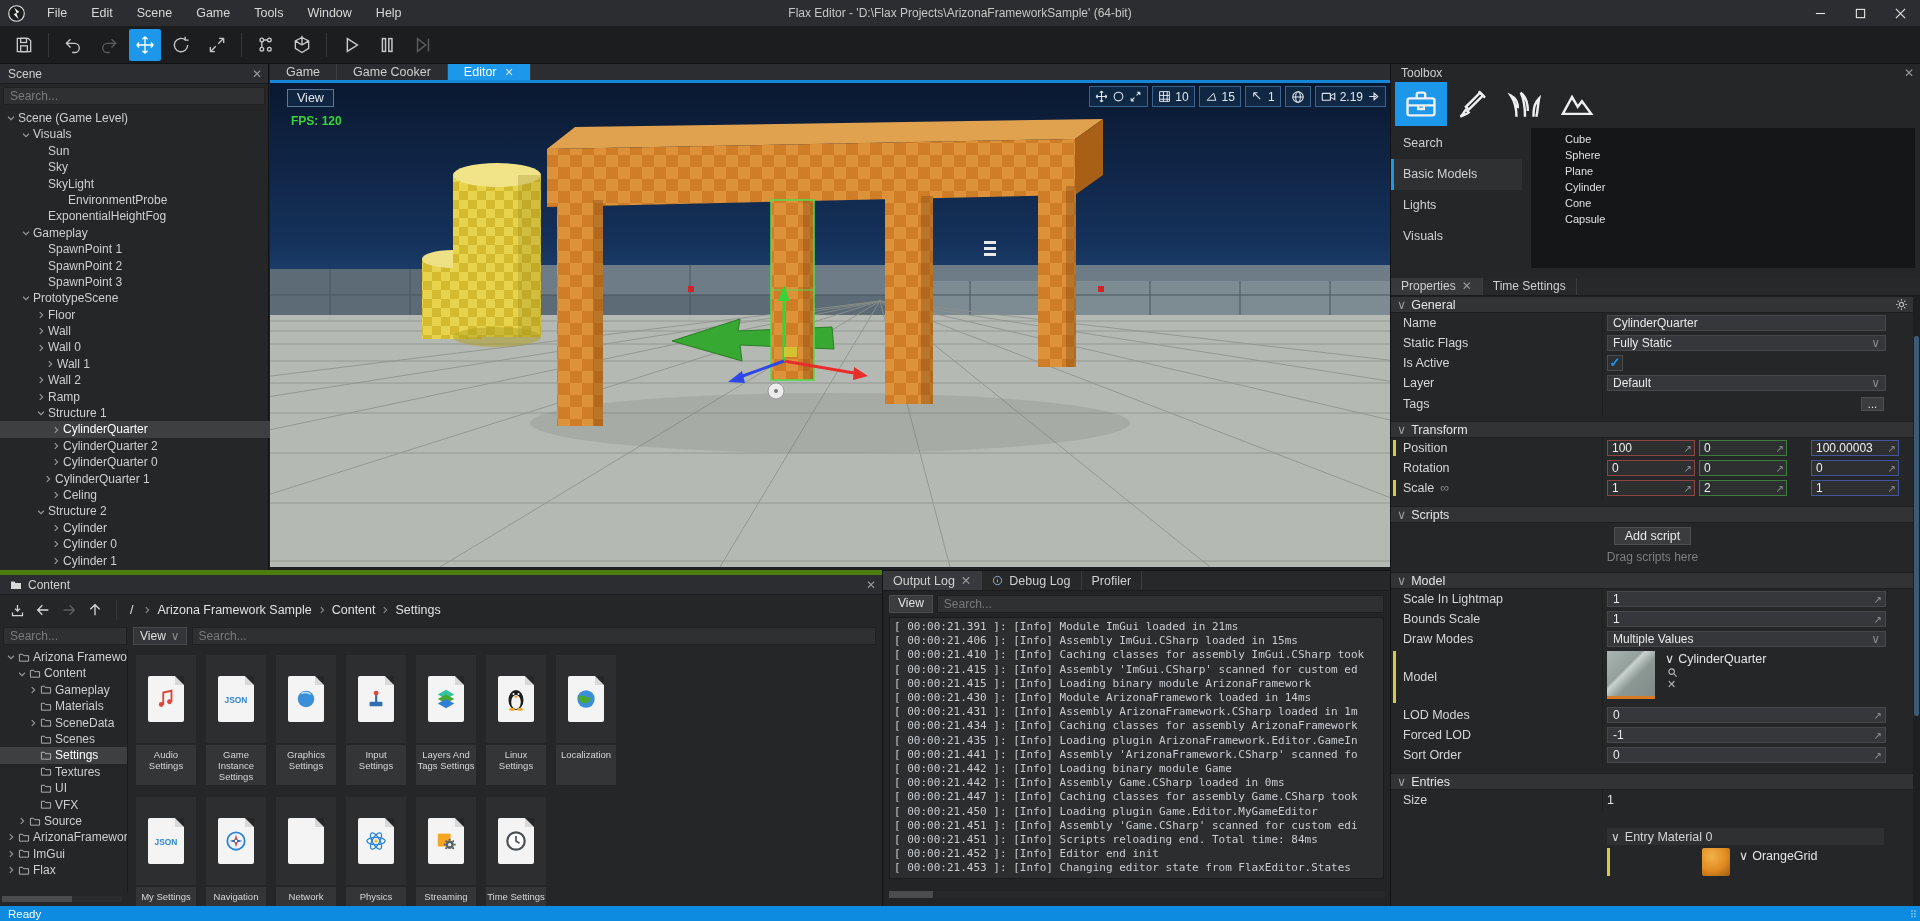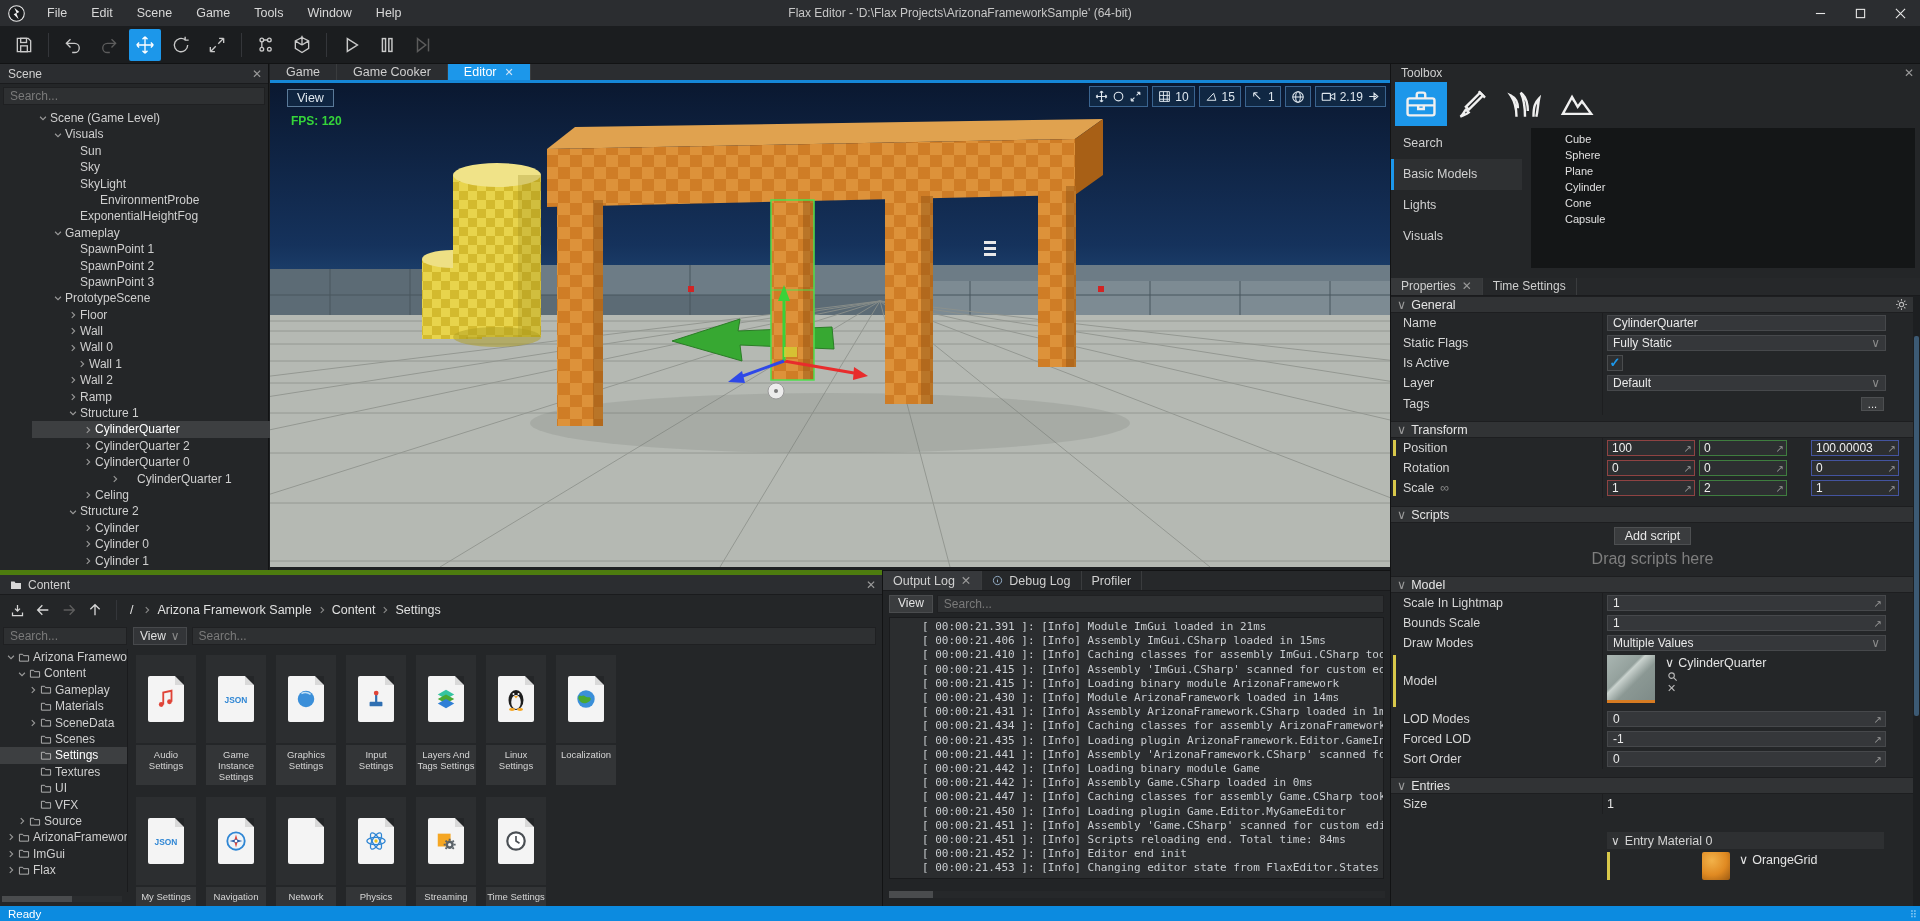--- a/index.html
+++ b/index.html
@@ -25,21 +25,21 @@
   
   .panel { position:absolute; background:#242628; }
   .panel-header { height:20px; background:#2b2d30; display:flex; align-items:center; font-size:12px; color:#d0d0d0; border-bottom:1px solid #1a1b1d; }
   .close-x { color:#9a9a9a; font-size:12px; padding:0 6px; }
   .search-box { background:#2e3032; border:1px solid #1f2022; color:#cfcfcf; font-size:12px; padding:1px 6px; height:18px; font-family:"Liberation Sans",sans-serif; }
   .search-box::placeholder { color:#7a7a7a; }
 
   
   #scene-panel { left:0; top:64px; width:269px; height:506px; border-right:1px solid #121314; }
   #scene-search { position:absolute; left:3px; top:23px; width:262px; }
-  #scene-tree { position:absolute; left:0; top:46px; width:286px; bottom:0; overflow:hidden;margin-left:32px; }
+  #scene-tree { position:absolute; left:0; top:46px; width:286px; bottom:0; overflow:hidden; }
   .trow { height:16.4px; line-height:16.4px; font-size:12px; color:#cfcfcf; white-space:nowrap; display:flex; align-items:center; cursor:default; }
   .trow.sel { background:#3d3f41; color:#ffffff; }
   .trow .caret { width:14px; display:inline-flex; justify-content:center; color:#9a9a9a; flex:0 0 14px; }
   .trow .ficon { width:15px; flex:0 0 15px; display:inline-flex; color:#b9b9b9; }
 
   
   #viewport-area { left:270px; top:64px; width:1120px; height:506px; background:#1e2022; }
   #vp-tabs { height:19px; background:#2b2d30; display:flex; border-bottom:3px solid #1587d8; }
   .vp-tab { padding:0 16px; line-height:19px; font-size:12.5px; color:#cfcfcf; border-right:1px solid #3a3c3e; display:flex; align-items:center; gap:8px; }
   .vp-tab.sel { background:#1c97ea; color:#fff; }
@@ -74,21 +74,21 @@
   .pvalue { flex:1; display:flex; align-items:center; padding:0 28px 0 4px; gap:4px; height:100%; }
   .field { background:#35373a; border:1px solid #46484b; height:16px; display:flex; align-items:center; padding:0 5px; color:#eaeaea; font-size:12px; flex:1; position:relative; }
   .field .ar { position:absolute; right:3px; color:#9a9a9a; font-size:10px; }
   .dd-caret { position:absolute; right:5px; color:#8a8a8a; }
   .nfield { width:88px; flex:0 0 88px; background:#2d2f31; height:16px; border:1px solid; display:flex; align-items:center; padding:0 4px; color:#f0f0f0; font-size:12px; position:relative; }
   .nfield .ar { position:absolute; right:2px; color:#9a9a9a; font-size:10px; }
   .bx { border-color:#8f4343; } .by { border-color:#3f7d3f; } .bz { border-color:#44549f;margin-left:20px; }
   .ybar { position:absolute; left:2px; top:2px; bottom:2px; width:3px; background:#d8c84a; }
   .checkbox { width:16px; height:16px; background:#2d2f31; border:1px solid #4a4c4e; color:#1c97ea; font-weight:bold; font-size:13px; line-height:14px; text-align:center; }
   .btn { background:#3a3c3e; border:1px solid #4d4f51; color:#e8e8e8; font-size:12.5px; padding:1px 10px; }
-  .hint { color:#7e7e7e; font-size:16px; text-align:center; }
+  .hint { color:#7e7e7e; font-size:12px; text-align:center; }
   .thumb { width:48px; height:48px; background:linear-gradient(135deg,#aab6b2 0%,#93a09c 38%,#c9d2ce 42%,#8b9894 60%,#7e8b88 100%); border-bottom:3px solid #d77b22; }
   .mini-label { font-size:12.5px; color:#e4e4e4; display:flex; align-items:center; gap:4px; }
   #right-scroll { position:absolute; right:0; top:232px; bottom:0; width:7px; background:#1d1f21; }
   #right-scroll .thumbbar { position:absolute; left:1px; width:5px; top:40px; height:380px; background:#3c5a74; border-radius:2px; }
 
   
   #content-panel { left:0; top:570px; width:882px; height:336px; border-top:5px solid #4d7c0f; }
   #content-toolbar { position:absolute; left:0; top:20px; width:882px; height:30px; display:flex; align-items:center; gap:4px; padding-left:6px; color:#cfcfcf; }
   .nav-btn { width:22px; height:22px; display:flex; align-items:center; justify-content:center; color:#d6d6d6; }
   .nav-btn.disabled { color:#5e5e5e; }
@@ -109,21 +109,21 @@
   .tile-label { margin-top:2px; height:40px; background:#333537; color:#d6d6d6; font-size:9.5px; text-align:center; padding:4px 1px 0 1px; line-height:11px; overflow:hidden; }
 
   
   #log-panel { left:882px; top:570px; width:508px; height:336px; border-top:1px solid #121314; border-left:1px solid #121314; background:#222426; }
   #log-tabs { height:20px; display:flex; background:#26282a; border-bottom:1px solid #1a1b1d; }
   .ltab { padding:0 10px; line-height:20px; font-size:12.5px; color:#d0d0d0; border-right:1px solid #3a3c3e; display:flex; align-items:center; gap:6px; }
   .ltab.sel { background:#37393c; }
   #log-toolbar { position:absolute; left:6px; top:24px; right:6px; height:18px; display:flex; gap:4px; }
   #log-view { background:#3a3c3e; border:1px solid #4a4c4e; color:#e4e4e4; font-size:12px; padding:0 8px; }
   #log-body { position:absolute; left:6px; top:46px; right:6px; height:262px; background:#2b2d2f; border:1px solid #1a1b1d; overflow:hidden; padding:2px 4px; }
-  .logline { font-family:"DejaVu Sans Mono", monospace; font-size:11px; line-height:14.2px; color:#c9cdd1; white-space:nowrap;margin-left:28px; }
+  .logline { font-family:"DejaVu Sans Mono", monospace; font-size:11px; line-height:14.2px; color:#c9cdd1; white-space:nowrap; }
   #log-hscroll { position:absolute; left:6px; bottom:8px; width:496px; height:7px; background:#26282a; }
   #log-hscroll span { display:block; width:44px; height:7px; background:#4a4c4e; }
 
   
   #statusbar { position:absolute; left:0; top:906px; width:1920px; height:15px; background:#0c8be0; color:#ffffff; font-size:11.5px; display:flex; align-items:center; padding-left:8px; }
   #grip { position:absolute; right:2px; bottom:1px; color:#8ecdf5; font-size:10px; letter-spacing:1px; }
 
   svg { display:block; }
 </style>
 </head>
@@ -401,21 +401,21 @@
           <span>CylinderQuarter 2</span>
         </div>
         <div class="trow" style="padding-left: 49px;">
           <span class="caret">
             <svg width="10" height="10" viewBox="0 0 24 24" fill="none" stroke="currentColor" stroke-width="2.6">
               <path d="M9 5l7 7-7 7"></path>
             </svg>
           </span>
           <span>CylinderQuarter 0</span>
         </div>
-        <div class="trow" style="padding-left: 76px; gap: 15px;">
+        <div class="trow" style="padding-left: 41px;">
           <span class="caret">
             <svg width="10" height="10" viewBox="0 0 24 24" fill="none" stroke="currentColor" stroke-width="2.6">
               <path d="M9 5l7 7-7 7"></path>
             </svg>
           </span>
           <span>CylinderQuarter 1</span>
         </div>
         <div class="trow" style="padding-left: 49px;">
           <span class="caret">
             <svg width="10" height="10" viewBox="0 0 24 24" fill="none" stroke="currentColor" stroke-width="2.6">

